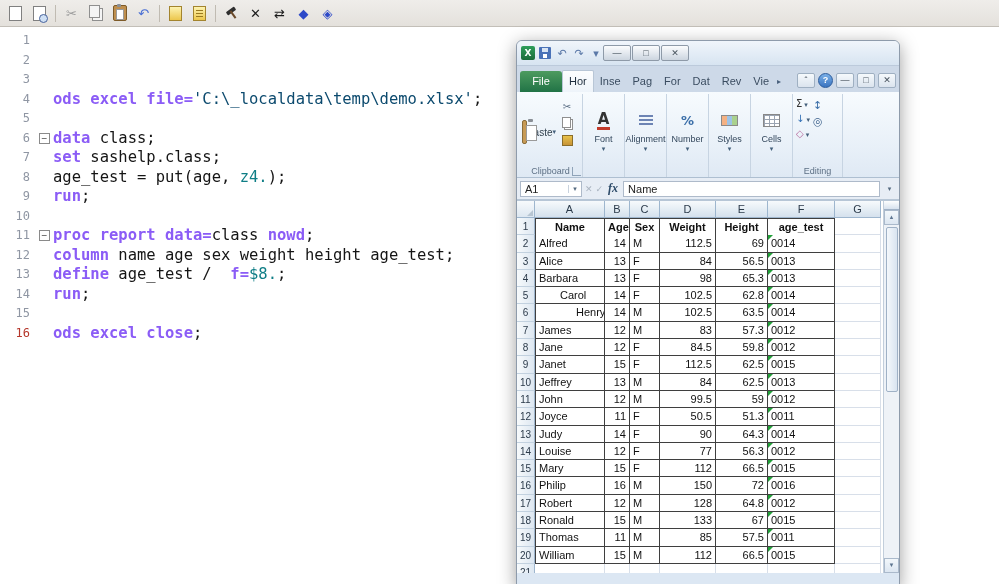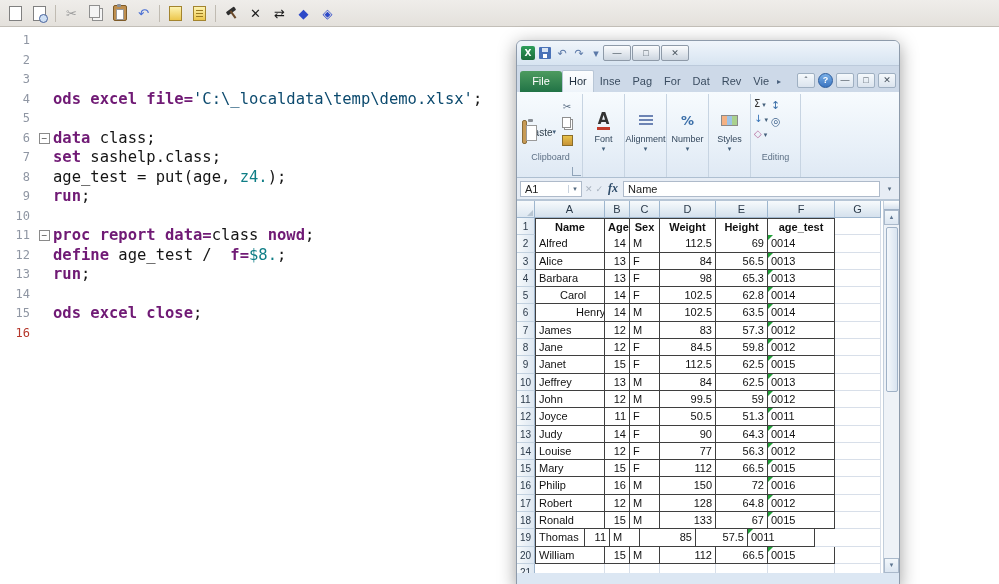--- a/index.html
+++ b/index.html
@@ -32,21 +32,21 @@
   
   .sas-editor{position:absolute;top:27px;left:0;right:0;bottom:0;display:flex;
       font-family:"DejaVu Sans Mono","Liberation Mono",monospace;background:#fff;}
   .gutter{width:30px;flex:none;text-align:right;padding:4px 7px 0 0;font-size:12px;color:#8f96a3;}
   .ln{height:19.5px;line-height:19.5px;}
   .ln-red{color:#b5372b;}
   .code{padding:4px 0 0 16px;font-size:15.5px;}
   .code-line{height:19.5px;line-height:19.5px;white-space:pre;position:relative;}
   .collapse-box{position:absolute;left:-14px;top:4px;width:11px;height:11px;border:1px solid #8a8a8a;background:#fff;
       font-size:10px;line-height:9px;text-align:center;color:#444;box-sizing:border-box;font-family:"Liberation Sans",sans-serif;}
-  .seg-kw{color:#701a75;font-weight:bold;text-align:center;}
+  .seg-kw{color:#8b5cf6;font-weight:bold;text-align:center;}
   .seg-str{color:#0c4a6e;}
   .seg-fmt{color:#0f7e86;}
   .seg-plain{color:#151515;}
 
   
   .excel-window{position:absolute;left:516px;top:40px;width:382px;height:545px;
       border:1px solid #8e9bab;border-radius:6px 6px 0 0;box-shadow:0 4px 18px rgba(0,0,0,.38);
       background:#dce7f3;overflow:hidden;font-size:11px;}
   
   .titlebar{height:24px;background:linear-gradient(#f0f5fb,#d7e4f1);border-bottom:1px solid #bccadb;
@@ -74,21 +74,21 @@
   .tab-scroll{height:21px;line-height:21px;font-size:8px;color:#48607c;padding:0 2px;}
   .tab-controls{margin-left:auto;display:flex;align-items:center;gap:3px;padding-bottom:4px;}
   .tc-btn{min-width:18px;height:15px;background:linear-gradient(#f5f9fc,#dbe4ee);border:1px solid #9fb0c2;
       border-radius:2px;font-size:9px;line-height:13px;text-align:center;color:#47525e;box-sizing:border-box;}
   .tc-btn.help{width:15px;min-width:15px;height:15px;border-radius:50%;background:linear-gradient(#7ab0e8,#3a74c0);
       color:#fff;font-weight:bold;border:1px solid #2c5c9c;}
   
   .ribbon{height:83px;background:linear-gradient(#f7fbfe,#e8f0f8 65%,#dfe9f4);border-bottom:1px solid #aebfd1;
       display:flex;align-items:stretch;padding:2px 1px 0 2px;}
   .rgroup{position:relative;border-right:1px solid #c7d4e2;padding:2px 3px 13px 3px;box-sizing:border-box;}
-  .group-label{position:absolute;bottom:15px;left:0;right:0;text-align:center;font-size:9px;color:#5d7085;}
+  .group-label{position:absolute;bottom:1px;left:0;right:0;text-align:center;font-size:9px;color:#5d7085;}
   .dlg-launcher{position:absolute;right:1px;bottom:1px;width:8px;height:8px;border-left:1px solid #8fa3b8;
       border-bottom:1px solid #8fa3b8;}
   .clip-group{width:64px;display:flex;gap:2px;}
   .paste-btn{width:34px;display:flex;flex-direction:row;align-items:center;padding-top:3px;}
   .ic-clipboard{width:17px;height:22px;background:#c79a55;border:1px solid #8a6d3a;border-radius:2px;position:relative;}
   .ic-clipboard::before{content:"";position:absolute;left:3px;top:4px;width:9px;height:14px;background:#fff;border:1px solid #9a9a9a;}
   .ic-clipboard::after{content:"";position:absolute;left:5px;top:-2px;width:5px;height:3px;background:#8a8f96;border-radius:1px;}
   .paste-label{font-size:10px;color:#32424f;margin-top:2px;}
   .mini-arrow{font-size:7px;color:#44607c;line-height:6px;}
   .clip-minis{display:flex;flex-direction:column;gap:2px;padding-top:3px;}
@@ -236,20 +236,21 @@
         <div class="code-line"></div>
         <div class="code-line"></div>
         <div class="code-line"><span class="seg-kw">ods excel file=</span><span class="seg-str">'C:\_localdata\temp\demo.xlsx'</span><span class="seg-plain">;</span></div>
         <div class="code-line"></div>
         <div class="code-line"><span class="collapse-box">−</span><span class="seg-kw">data</span><span class="seg-plain"> class;</span></div>
         <div class="code-line"><span class="seg-kw">set</span><span class="seg-plain"> sashelp.class;</span></div>
         <div class="code-line"><span class="seg-plain">age_test = put(age, </span><span class="seg-fmt">z4.</span><span class="seg-plain">);</span></div>
         <div class="code-line"><span class="seg-kw">run</span><span class="seg-plain">;</span></div>
         <div class="code-line"></div>
         <div class="code-line"><span class="collapse-box">−</span><span class="seg-kw">proc report </span><span class="seg-kw">data=</span><span class="seg-plain">class </span><span class="seg-kw">nowd</span><span class="seg-plain">;</span></div>
+        <div class="code-line"><span class="seg-kw">column</span><span class="seg-plain"> name age sex weight height age_test;</span></div>
         <div class="code-line"><span class="seg-kw">define</span><span class="seg-plain"> age_test /  </span><span class="seg-kw">f=</span><span class="seg-fmt">$8.</span><span class="seg-plain">;</span></div>
         <div class="code-line"><span class="seg-kw">run</span><span class="seg-plain">;</span></div>
         <div class="code-line"></div>
         <div class="code-line"><span class="seg-kw">ods excel close</span><span class="seg-plain">;</span></div>
       </div>
   </div>
 
   <div class="excel-window">
 
     <div class="titlebar">
@@ -341,20 +342,27 @@
             <div class="cg-label">Number</div>
             <div class="cg-arrow">▾</div>
           </div>
           <div class="rgroup cgroup">
             <div class="cg-icon">
               <span class="icg-styles"></span>
             </div>
             <div class="cg-label">Styles</div>
             <div class="cg-arrow">▾</div>
           </div>
+          <div class="rgroup cgroup">
+            <div class="cg-icon">
+              <span class="icg-cells"></span>
+            </div>
+            <div class="cg-label">Cells</div>
+            <div class="cg-arrow">▾</div>
+          </div>
         </div>
       <div class="rgroup edit-group">
         <div class="ed-col">
             <div class="ed-row">
               <span class="ed-ic" style="color: rgb(51, 51, 51);">Σ</span>
               <span class="cg-arrow">▾</span>
             </div>
             <div class="ed-row">
               <span class="ed-ic" style="color: rgb(46, 109, 180);">↓</span>
               <span class="cg-arrow">▾</span>
@@ -575,21 +583,21 @@
             <span class="xcell c0 tbl al-left" style="width: 70px;">Ronald</span>
             <span class="xcell c1 tbl al-right" style="width: 25px;">15</span>
             <span class="xcell c2 tbl al-left" style="width: 30px;">M</span>
             <span class="xcell c3 tbl al-right" style="width: 56px;">133</span>
             <span class="xcell c4 tbl al-right" style="width: 52px;">67</span>
             <span class="xcell c5 tbl al-left tri" style="width: 67px;">0015</span>
             <span class="xcell nt fill"></span>
           </div>
           <div class="xrow">
             <span class="rowhdr">19</span>
-            <span class="xcell c0 tbl al-left" style="width: 50px;">Thomas</span>
+            <span class="xcell c0 tbl al-left" style="width: 70px;">Thomas</span>
             <span class="xcell c1 tbl al-right" style="width: 25px;">11</span>
             <span class="xcell c2 tbl al-left" style="width: 30px;">M</span>
             <span class="xcell c3 tbl al-right" style="width: 56px;">85</span>
             <span class="xcell c4 tbl al-right" style="width: 52px;">57.5</span>
             <span class="xcell c5 tbl al-left tri" style="width: 67px;">0011</span>
             <span class="xcell nt fill"></span>
           </div>
           <div class="xrow">
             <span class="rowhdr">20</span>
             <span class="xcell c0 tbl al-left" style="width: 70px;">William</span>

